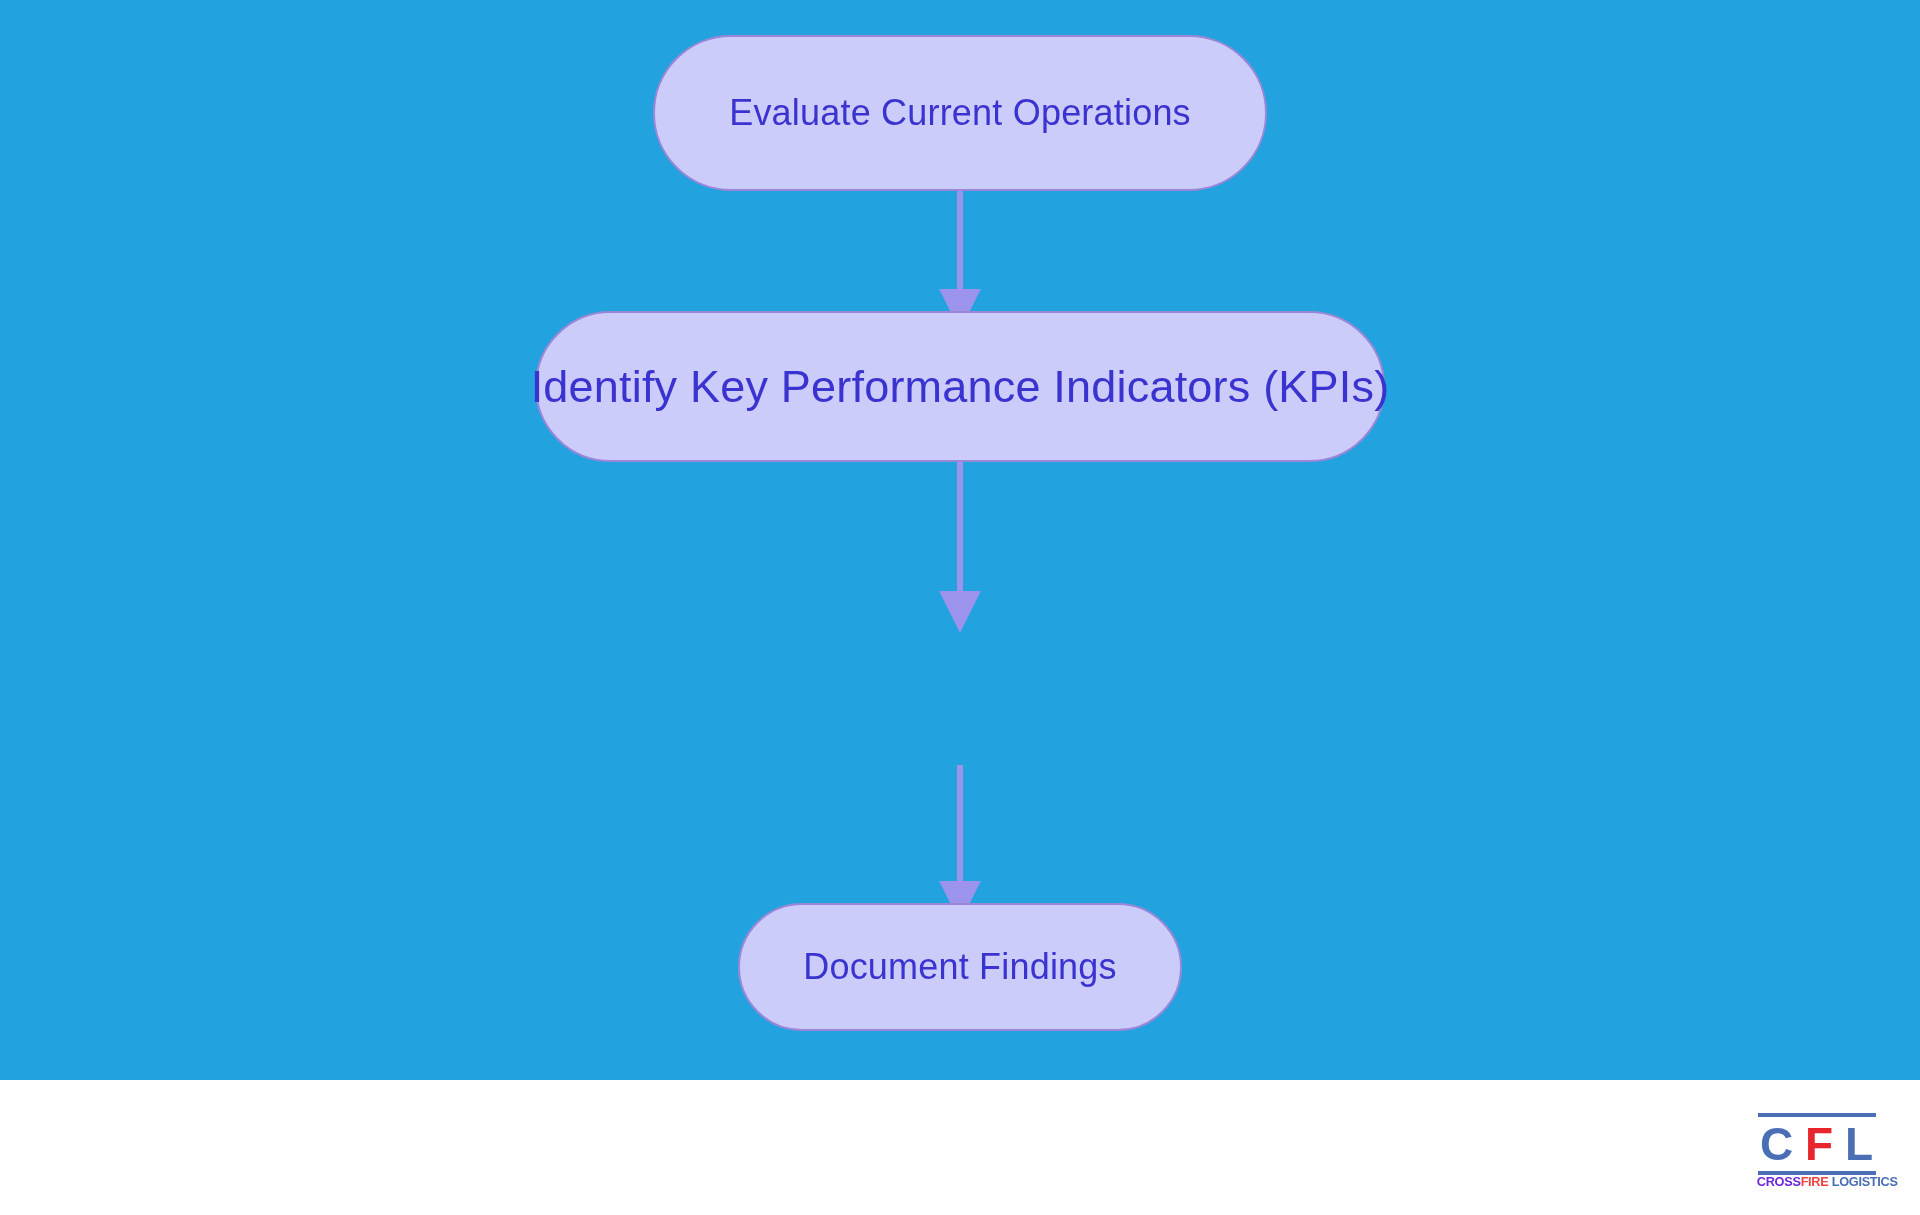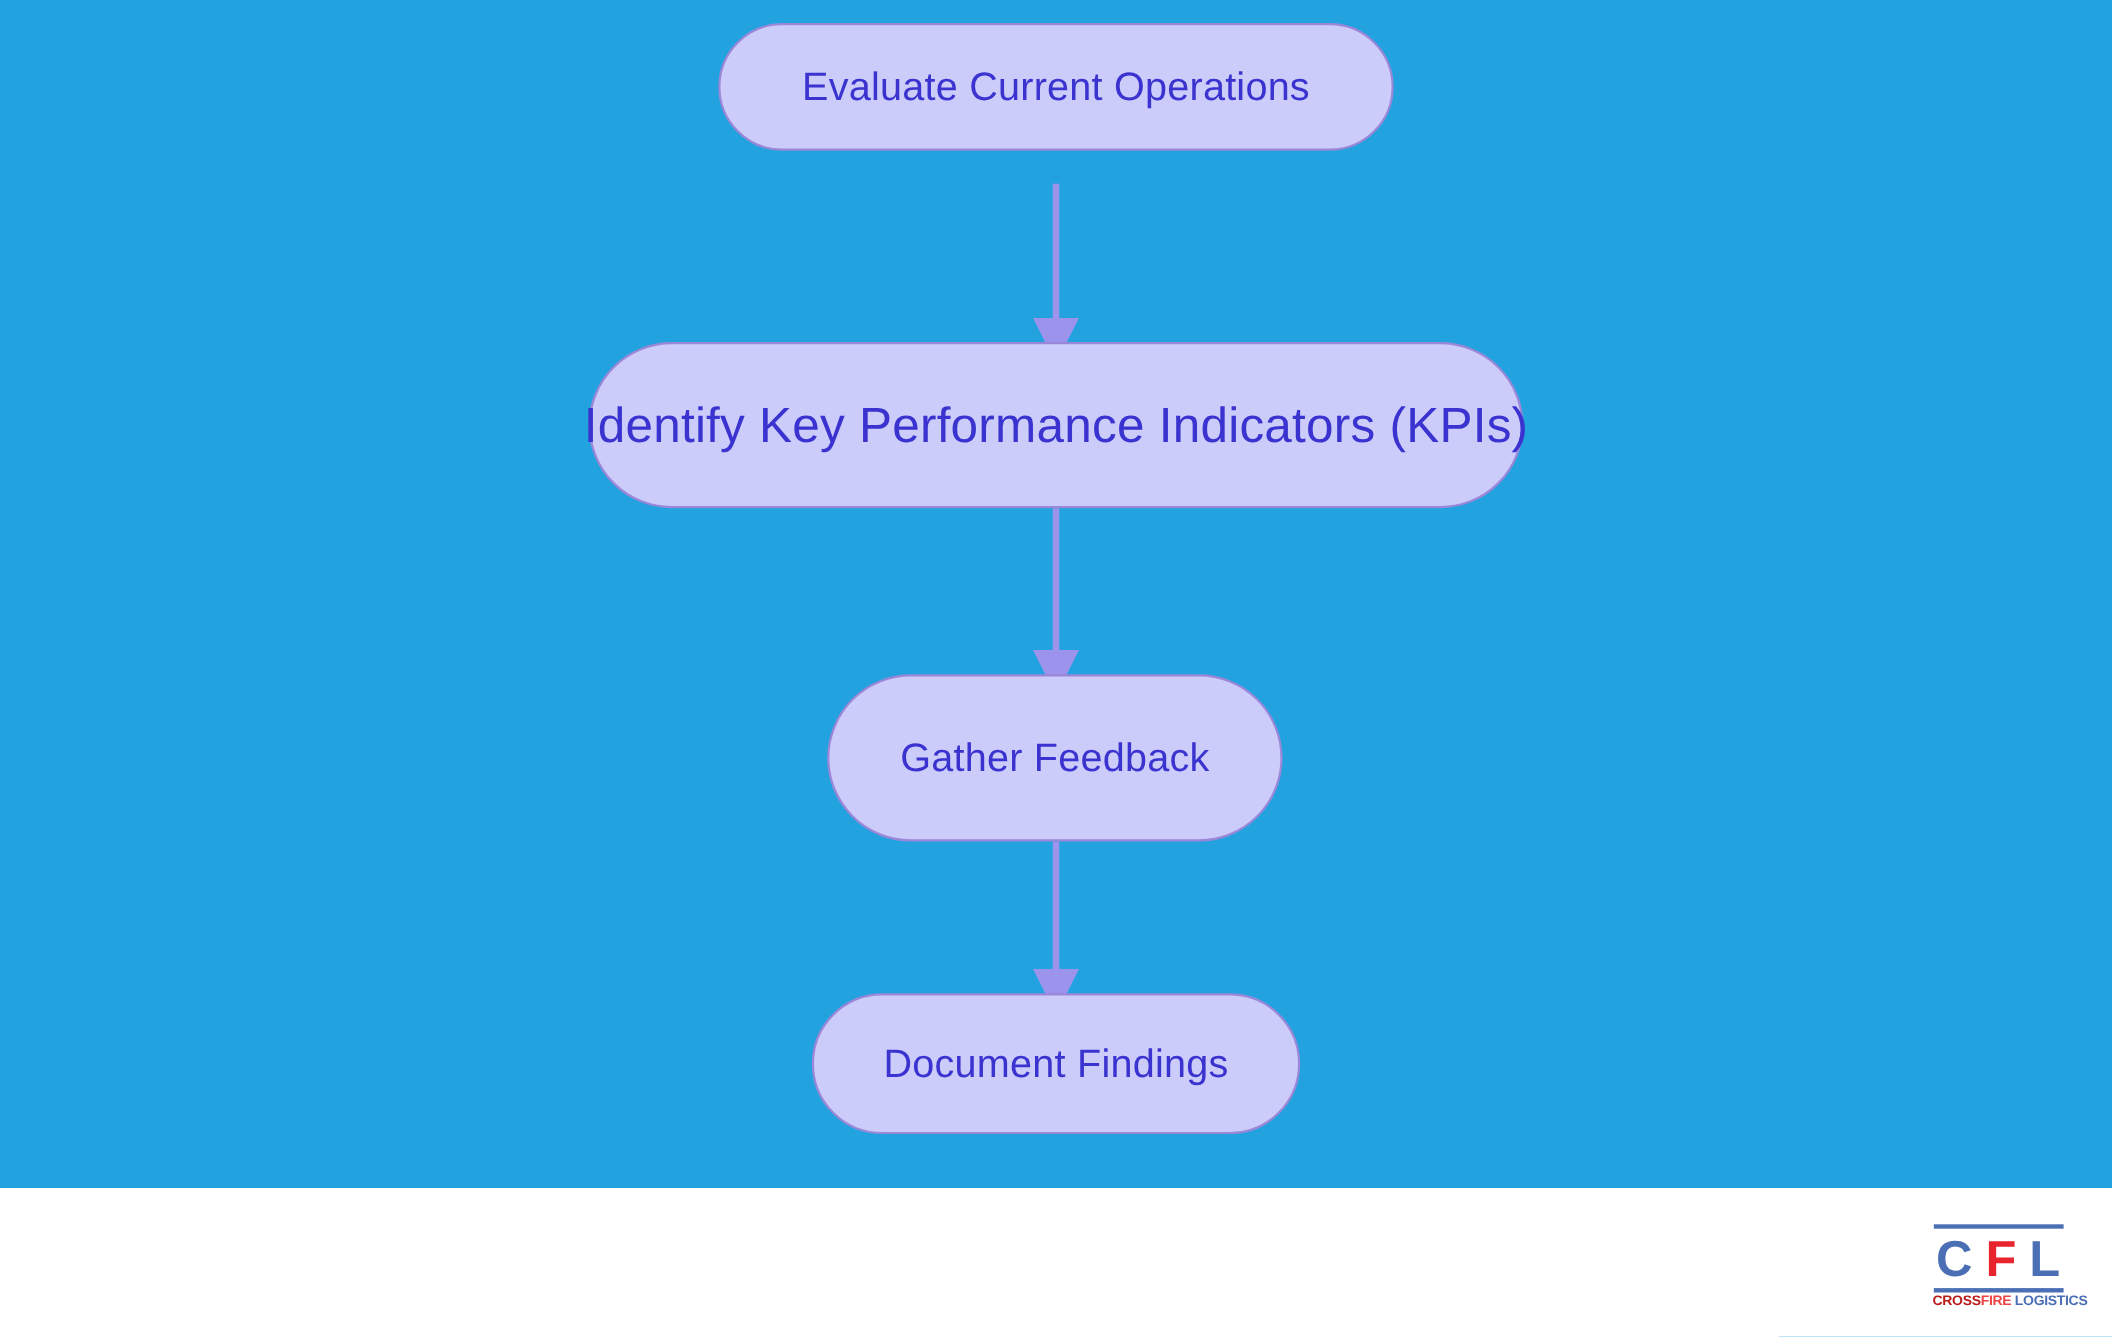--- a/index.html
+++ b/index.html
@@ -58,23 +58,23 @@
     white-space: nowrap;
   }
 
   .node-label {
     color: #3a33d0;
     line-height: 1;
   }
 
   #node-0 {
     left: 653px;
-    top: 21px;
+    top: 35px;
     width: 614px;
-    height: 116px;
+    height: 156px;
     font-size: 36px;
     justify-content: center;
   }
   #node-1 {
     left: 535px;
     top: 311px;
     width: 850px;
     height: 151px;
     font-size: 45px;
   }
@@ -143,21 +143,21 @@
   .logo-wordmark {
     width: 100%;
     text-align: center;
     font-family: "Liberation Sans", sans-serif;
     font-weight: 700;
     font-size: 12.5px;
     letter-spacing: -0.3px;
     transform: scaleX(1.02);
     white-space: nowrap;
   }
-  .logo-wordmark .w-cross { color: #b91c1c; }
+  .logo-wordmark .w-cross { color: #6d28d9; }
   .logo-wordmark .w-fire  { color: #ef4444; }
   .logo-wordmark .w-log   { color: #4a6fb5; }
 </style>
 </head>
 <body>
 
 <div id="canvas">
 
   <div id="stage">
 
@@ -176,23 +176,20 @@
     </svg>
 
     <div class="node" id="node-0">
       <span class="node-label">Evaluate Current Operations</span>
     </div>
 
     <div class="node" id="node-1">
       <span class="node-label">Identify Key Performance Indicators (KPIs)</span>
     </div>
 
-    <div class="node" id="node-2">
-      <span class="node-label">Gather Feedback</span>
-    </div>
 
     <div class="node" id="node-3">
       <span class="node-label">Document Findings</span>
     </div>
 
   </div>
 
   <div id="footer"></div>
 
   <div id="brand-logo">

